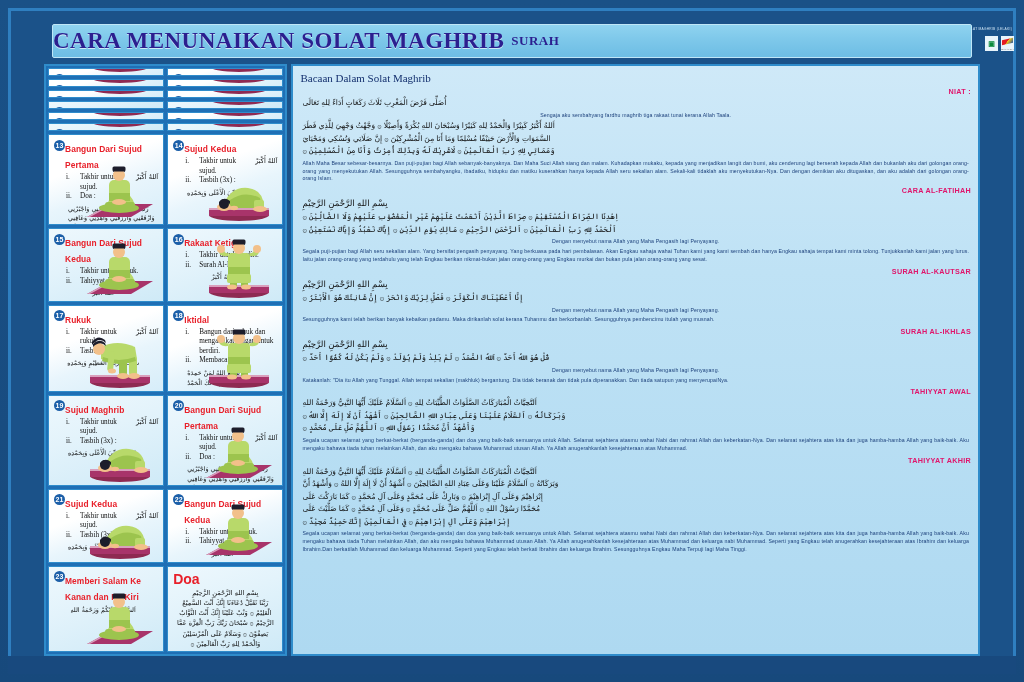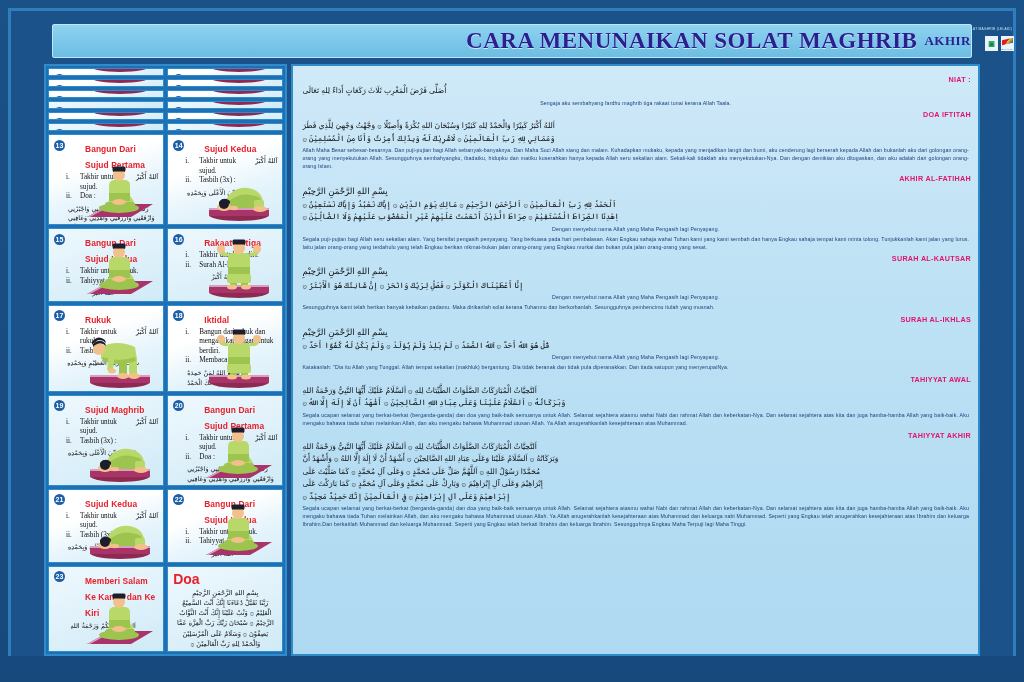--- a/index.html
+++ b/index.html
@@ -26,21 +26,21 @@
     background: #1b5289;
   }
 
   
   .titlebar {
     position: absolute;
     left: 52px; top: 24px; width: 920px; height: 34px;
     background: linear-gradient(180deg,#8fd3f0 0%, #7ec8ea 45%, #6dbde4 100%);
     border: 1px solid #bfe6f7;
     border-radius: 2px;
-    display: flex; align-items: center; justify-content: flex-end;
+    display: flex; align-items: center; justify-content: flex-start;
   }
   .title-main {
     font-family: "Liberation Serif", serif;
     font-weight: bold;
     font-size: 23px;
     letter-spacing: .5px;
     color: #2b1f8f;
     text-shadow: 0 1px 0 #cfeaf7;
     white-space: nowrap;
   }
@@ -107,21 +107,21 @@
     position: relative;
     background: linear-gradient(160deg,#ffffff 0%, #ffffff 34%, #e8f5fc 60%, #d6edf9 100%);
     border: 1.5px solid #2f8ccb;
     overflow: hidden;
     padding: 4px 5px 2px 5px;
   }
   .panel.tint {
     background: linear-gradient(160deg,#eef8fd 0%, #e3f3fb 40%, #cfeaf7 100%);
   }
   .phead {
-    display: flex; align-items: flex-start; gap: 20px;
+    display: flex; align-items: flex-start; gap: 0;
     line-height: 1;
   }
   .num {
     flex: 0 0 auto;
     width: 11px; height: 11px; border-radius: 50%;
     background: #1c5fa8;
     color: #fff;
     font-family: "Liberation Sans", sans-serif;
     font-size: 7px; font-weight: bold;
     display: flex; align-items: center; justify-content: center;
@@ -234,21 +234,21 @@
 </head>
 <body>
 
 <div class="poster">
   <div class="poster-inner"></div>
 
   <div class="corner-caption">CARA MENUNAIKAN SOLAT MAGHRIB (LELAKI)</div>
 
   <div class="titlebar">
     <span class="title-main">CARA MENUNAIKAN SOLAT MAGHRIB</span>
-    <span class="title-sub">AKHIR</span>
+    <span class="title-sub">SURAH</span>
   </div>
 
   <div class="logos">
     <div class="logo-box">
         <span class="logo-green">▣</span>
       </div>
     <div class="logo-flag">
         <span class="logo-cap">MALAYSIA</span>
       </div>
   </div>
@@ -945,42 +945,43 @@
               <div>الْعَلِيْمُ ۞ وَتُبْ عَلَيْنَا إِنَّكَ أَنْتَ التَّوَّابُ</div>
               <div>الرَّحِيْمُ ۞ سُبْحَانَ رَبِّكَ رَبِّ الْعِزَّةِ عَمَّا</div>
               <div>يَصِفُوْنَ ۞ وَسَلَامٌ عَلَى الْمُرْسَلِيْنَ</div>
               <div>وَالْحَمْدُ لِلهِ رَبِّ الْعَالَمِيْنَ ۞</div>
             </div>
           </div>
         </div>
     </div>
 
     <div class="readings">
+      <div class="r-title">Bacaan Dalam Solat Maghrib</div>
       <div id="readings-body">
           <div>
             <div class="sec-head">NIAT :</div>
             <div class="ar">
               <div>أُصَلِّى فَرْضَ الْمَغْرِبِ ثَلَاثَ رَكَعَاتٍ أَدَاءً لِلهِ تَعَالَى</div>
             </div>
             <div class="mean center">Sengaja aku sembahyang fardhu maghrib tiga rakaat tunai kerana Allah Taala.</div>
           </div>
           <div>
-            <div class="sec-head">DOA IFTITAH</div>
             <div class="ar">
               <div>اَللهُ أَكْبَرُ كَبِيْرًا وَالْحَمْدُ لِلهِ كَثِيْرًا وَسُبْحَانَ اللهِ بُكْرَةً وَأَصِيْلًا ۞ وَجَّهْتُ وَجْهِيَ لِلَّذِي فَطَرَ</div>
+              <div>السَّمَوَاتِ وَالْأَرْضَ حَنِيْفًا مُسْلِمًا وَمَا أَنَا مِنَ الْمُشْرِكِيْنَ ۞ إِنَّ صَلَاتِي وَنُسُكِي وَمَحْيَايَ</div>
               <div>وَمَمَاتِي لِلهِ رَبِّ الْعَالَمِيْنَ ۞ لَاشَرِيْكَ لَهُ وَبِذَلِكَ أُمِرْتُ وَأَنَا مِنَ الْمُسْلِمِيْنَ ۞</div>
             </div>
             <div class="mean">Allah Maha Besar sebesar-besarnya. Dan puji-pujian bagi Allah sebanyak-banyaknya. Dan Maha Suci Allah siang dan malam. Kuhadapkan mukaku, kepada yang menjadikan langit dan bumi, aku cenderung lagi berserah kepada Allah dan bukanlah aku dari golongan orang-orang yang menyekutukan Allah. Sesungguhnya sembahyangku, ibadatku, hidupku dan matiku kuserahkan hanya kepada Allah seru sekalian alam. Sekali-kali tidaklah aku menyekutukan-Nya. Dan dengan demikian aku ditugaskan, dan aku adalah dari golongan orang-orang Islam.</div>
           </div>
           <div>
-            <div class="sec-head">AKHIR AL-FATIHAH</div>
+            <div class="sec-head">CARA AL-FATIHAH</div>
             <div class="ar big">بِسْمِ اللهِ الرَّحْمَنِ الرَّحِيْمِ</div>
             <div class="ar">
+              <div>اِهْدِنَا الصِّرَاطَ الْمُسْتَقِيْمَ ۞ صِرَاطَ الَّذِيْنَ أَنْعَمْتَ عَلَيْهِمْ غَيْرِ الْمَغْضُوْبِ عَلَيْهِمْ وَلَا الضَّالِّيْنَ ۞</div>
               <div>اَلْحَمْدُ لِلهِ رَبِّ الْعَالَمِيْنَ ۞ اَلرَّحْمَنِ الرَّحِيْمِ ۞ مَالِكِ يَوْمِ الدِّيْنِ ۞ إِيَّاكَ نَعْبُدُ وَإِيَّاكَ نَسْتَعِيْنُ ۞</div>
-              <div>اِهْدِنَا الصِّرَاطَ الْمُسْتَقِيْمَ ۞ صِرَاطَ الَّذِيْنَ أَنْعَمْتَ عَلَيْهِمْ غَيْرِ الْمَغْضُوْبِ عَلَيْهِمْ وَلَا الضَّالِّيْنَ ۞</div>
             </div>
             <div class="mean center">Dengan menyebut nama Allah yang Maha Pengasih lagi Penyayang.</div>
             <div class="mean">Segala puji-pujian bagi Allah seru sekalian alam. Yang bersifat pengasih penyayang. Yang berkuasa pada hari pembalasan. Akan Engkau sahaja wahai Tuhan kami yang kami sembah dan hanya Engkau sahaja tempat kami minta tolong. Tunjukkanlah kami jalan yang lurus. Iaitu jalan orang-orang yang terdahulu yang telah Engkau berikan nikmat-bukan jalan orang-orang yang Engkau murkai dan bukan pula jalan orang-orang yang sesat.</div>
           </div>
           <div>
             <div class="sec-head">SURAH AL-KAUTSAR</div>
             <div class="ar big">بِسْمِ اللهِ الرَّحْمَنِ الرَّحِيْمِ</div>
             <div class="ar">
               <div>إِنَّا أَعْطَيْنَاكَ الْكَوْثَرَ ۞ فَصَلِّ لِرَبِّكَ وَانْحَرْ ۞ إِنَّ شَانِئَكَ هُوَ الْأَبْتَرُ ۞</div>
             </div>
@@ -994,30 +995,31 @@
               <div>قُلْ هُوَ اللهُ أَحَدٌ ۞ اَللهُ الصَّمَدُ ۞ لَمْ يَلِدْ وَلَمْ يُوْلَدْ ۞ وَلَمْ يَكُنْ لَهُ كُفُوًا أَحَدٌ ۞</div>
             </div>
             <div class="mean center">Dengan menyebut nama Allah yang Maha Pengasih lagi Penyayang.</div>
             <div class="mean">Katakanlah: "Dia itu Allah yang Tunggal. Allah tempat sekalian (makhluk) bergantung. Dia tidak beranak dan tidak pula diperanakkan. Dan tiada satupun yang menyerupaiNya.</div>
           </div>
           <div>
             <div class="sec-head">TAHIYYAT AWAL</div>
             <div class="ar">
               <div>اَلتَّحِيَّاتُ الْمُبَارَكَاتُ الصَّلَوَاتُ الطَّيِّبَاتُ لِلهِ ۞ اَلسَّلَامُ عَلَيْكَ أَيُّهَا النَّبِيُّ وَرَحْمَةُ اللهِ</div>
               <div>وَبَرَكَاتُهُ ۞ اَلسَّلَامُ عَلَيْنَا وَعَلَى عِبَادِ اللهِ الصَّالِحِيْنَ ۞ أَشْهَدُ أَنْ لَا إِلَهَ إِلَّا اللهُ ۞</div>
+              <div>وَأَشْهَدُ أَنَّ مُحَمَّدًا رَسُوْلُ اللهِ ۞ اَللَّهُمَّ صَلِّ عَلَى مُحَمَّدٍ ۞</div>
             </div>
             <div class="mean">Segala ucapan selamat yang berkat-berkat (berganda-ganda) dan doa yang baik-baik semuanya untuk Allah. Selamat sejahtera atasmu wahai Nabi dan rahmat Allah dan keberkatan-Nya. Dan selamat sejahtera atas kita dan juga hamba-hamba Allah yang baik-baik. Aku mengaku bahawa tiada tuhan melainkan Allah, dan aku mengaku bahawa Muhammad utusan Allah. Ya Allah anugerahkanlah kesejahteraan atas Muhammad.</div>
           </div>
           <div>
             <div class="sec-head">TAHIYYAT AKHIR</div>
             <div class="ar">
               <div>اَلتَّحِيَّاتُ الْمُبَارَكَاتُ الصَّلَوَاتُ الطَّيِّبَاتُ لِلهِ ۞ اَلسَّلَامُ عَلَيْكَ أَيُّهَا النَّبِيُّ وَرَحْمَةُ اللهِ</div>
               <div>وَبَرَكَاتُهُ ۞ اَلسَّلَامُ عَلَيْنَا وَعَلَى عِبَادِ اللهِ الصَّالِحِيْنَ ۞ أَشْهَدُ أَنْ لَا إِلَهَ إِلَّا اللهُ ۞ وَأَشْهَدُ أَنَّ</div>
+              <div>إِبْرَاهِيْمَ وَعَلَى آلِ إِبْرَاهِيْمَ ۞ وَبَارِكْ عَلَى مُحَمَّدٍ وَعَلَى آلِ مُحَمَّدٍ ۞ كَمَا بَارَكْتَ عَلَى</div>
               <div>مُحَمَّدًا رَسُوْلُ اللهِ ۞ اَللَّهُمَّ صَلِّ عَلَى مُحَمَّدٍ ۞ وَعَلَى آلِ مُحَمَّدٍ ۞ كَمَا صَلَّيْتَ عَلَى</div>
-              <div>إِبْرَاهِيْمَ وَعَلَى آلِ إِبْرَاهِيْمَ ۞ وَبَارِكْ عَلَى مُحَمَّدٍ وَعَلَى آلِ مُحَمَّدٍ ۞ كَمَا بَارَكْتَ عَلَى</div>
               <div>إِبْرَاهِيْمَ وَعَلَى آلِ إِبْرَاهِيْمَ ۞ فِي الْعَالَمِيْنَ إِنَّكَ حَمِيْدٌ مَجِيْدٌ ۞</div>
             </div>
             <div class="mean">Segala ucapan selamat yang berkat-berkat (berganda-ganda) dan doa yang baik-baik semuanya untuk Allah. Selamat sejahtera atasmu wahai Nabi dan rahmat Allah dan keberkatan-Nya. Dan selamat sejahtera atas kita dan juga hamba-hamba Allah yang baik-baik. Aku mengaku bahawa tiada Tuhan melainkan Allah, dan aku mengaku bahawa Muhammad utusan Allah. Ya Allah anugerahkanlah kesejahteraan atas Muhammad dan keluarga nabi Muhammad. Seperti yang Engkau telah anugerahkan kesejahteraan atas Ibrahim dan keluarga Ibrahim.Dan berkatilah Muhammad dan keluarga Muhammad. Seperti yang Engkau telah berkati Ibrahim dan keluarga Ibrahim. Sesungguhnya Engkau Maha Terpuji lagi Maha Tinggi.</div>
           </div>
         </div>
     </div>
 
   </div>
 
   <div class="bottom-strip"></div>

